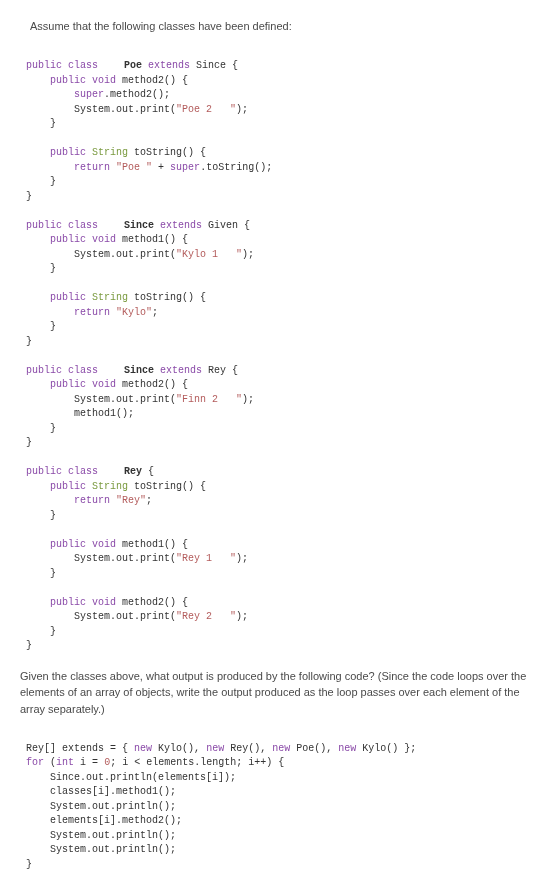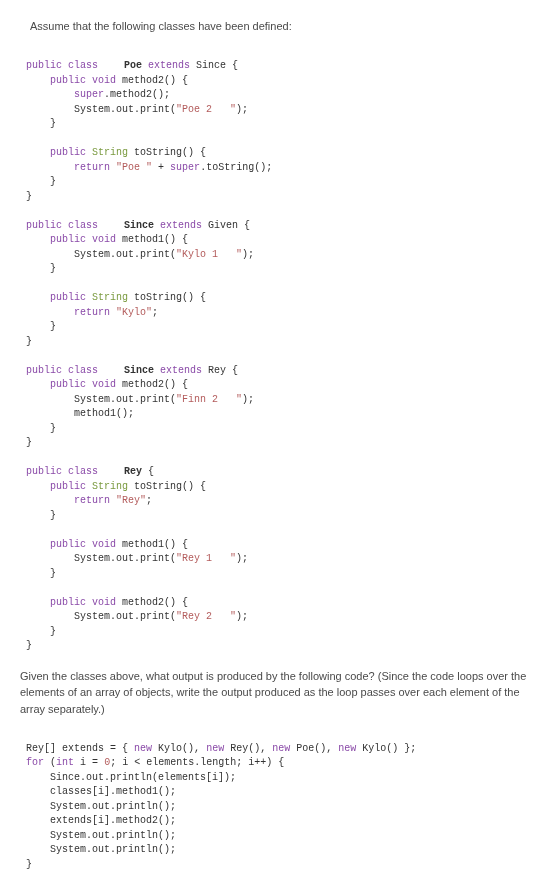--- a/index.html
+++ b/index.html
@@ -81,17 +81,17 @@
 </div>
 
 <p class="explain">Given the classes above, what output is produced by the following code? (Since the code loops over the elements of an array of objects, write the output produced as the loop passes over each element of the array separately.)</p>
 
 <div class="code-block">
  <span>Rey[] extends = {</span> <span class="kw">new</span> <span>Kylo(),</span> <span class="kw">new</span> <span>Rey(),</span> <span class="kw">new</span> <span>Poe(),</span> <span class="kw">new</span> <span>Kylo() };</span>
  <span class="kw">for</span> <span>(</span><span class="kw">int</span> <span>i =</span> <span class="num">0</span><span>; i &lt; elements.length; i++) {</span>
      <span>Since.out.println(elements[i]);</span>
      <span>classes[i].method1();</span>
      <span>System.out.println();</span>
-     <span>extends[i].method2();</span>
+     <span>elements[i].method2();</span>
      <span>System.out.println();</span>
      <span>System.out.println();</span>
  <span>}</span>
 </div>
 
 </body></html>

